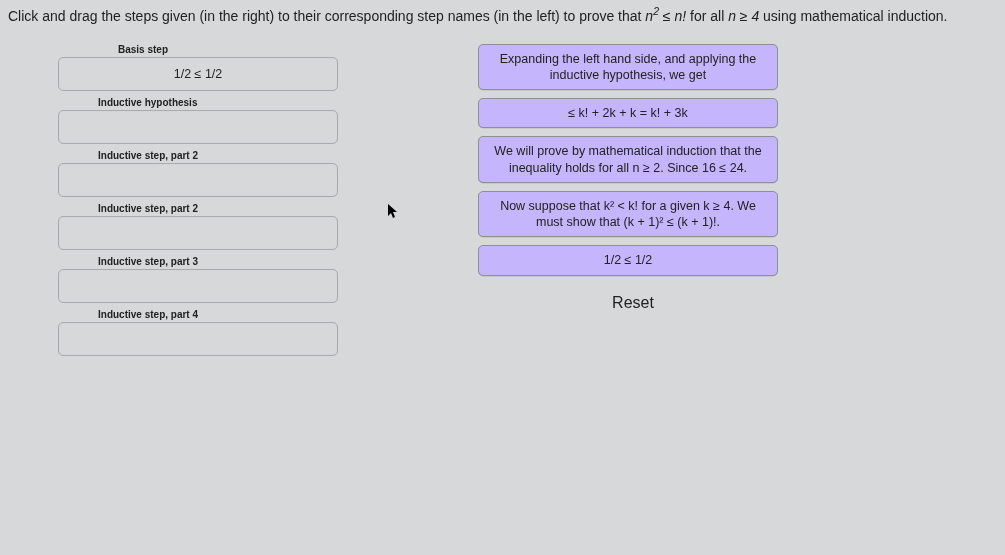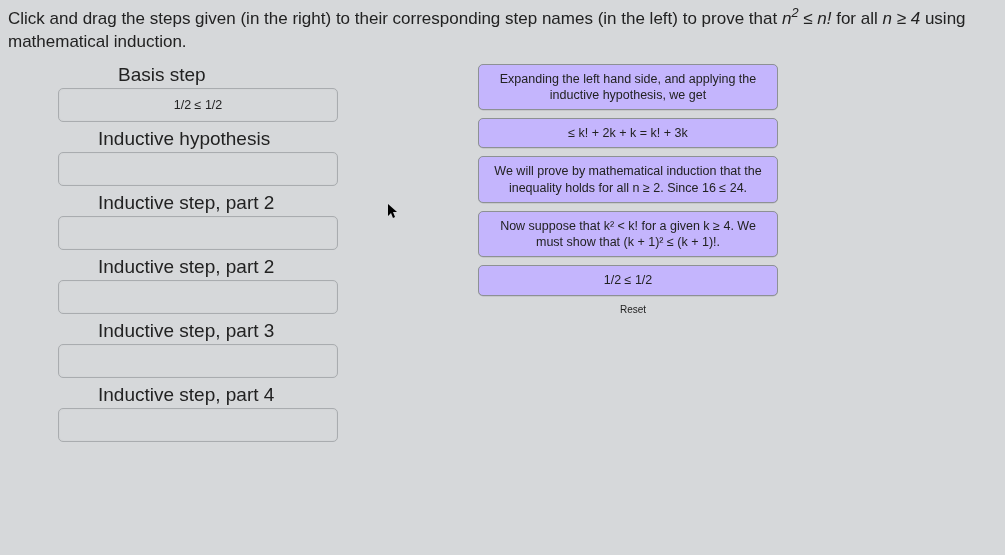--- a/index.html
+++ b/index.html
@@ -9,39 +9,40 @@
     width: 1005px;
     height: 555px;
     overflow: hidden;
     font-size: 13px;
     color: #222;
   }
   .page {
     padding: 4px 8px 8px 8px;
   }
   .instructions {
-    font-size: 17px;
+    font-size: 14px;
     line-height: 1.35;
-    margin-bottom: 10px;
+    margin-bottom: 18px;
   }
   .columns {
     display: flex;
     gap: 60px;
   }
   .left-col {
     width: 320px;
     margin-left: 50px;
   }
   .right-col {
     width: 310px;
     margin-left: 40px;
   }
   .step-label {
-    font-size: 19px;
+    font-size: 10px;
     margin: 6px 0 2px 40px;
+    font-weight: bold;
   }
   .step-label.first { margin-left: 60px; margin-top: 0; }
   .drop-slot {
     border: 1px solid #a9acaf;
     border-radius: 5px;
     height: 34px;
     width: 280px;
     background: #d6d8da;
     margin-bottom: 2px;
     box-shadow: inset 0 0 2px rgba(0,0,0,0.06);
@@ -58,22 +59,22 @@
     padding: 6px 10px;
     text-align: center;
     margin-bottom: 8px;
     font-size: 12.5px;
     line-height: 1.3;
     cursor: grab;
     box-shadow: 0 0.5px 0 rgba(0,0,0,0.15);
   }
   .reset {
     text-align: center;
-    font-size: 10px;
-    margin-top: 8px;
+    font-size: 16px;
+    margin-top: 18px;
     cursor: pointer;
   }
   .italic { font-style: italic; }
   .cursor-ptr {
     position: absolute;
     left: 388px;
     top: 204px;
     font-size: 14px;
     color: #000;
     pointer-events: none;

